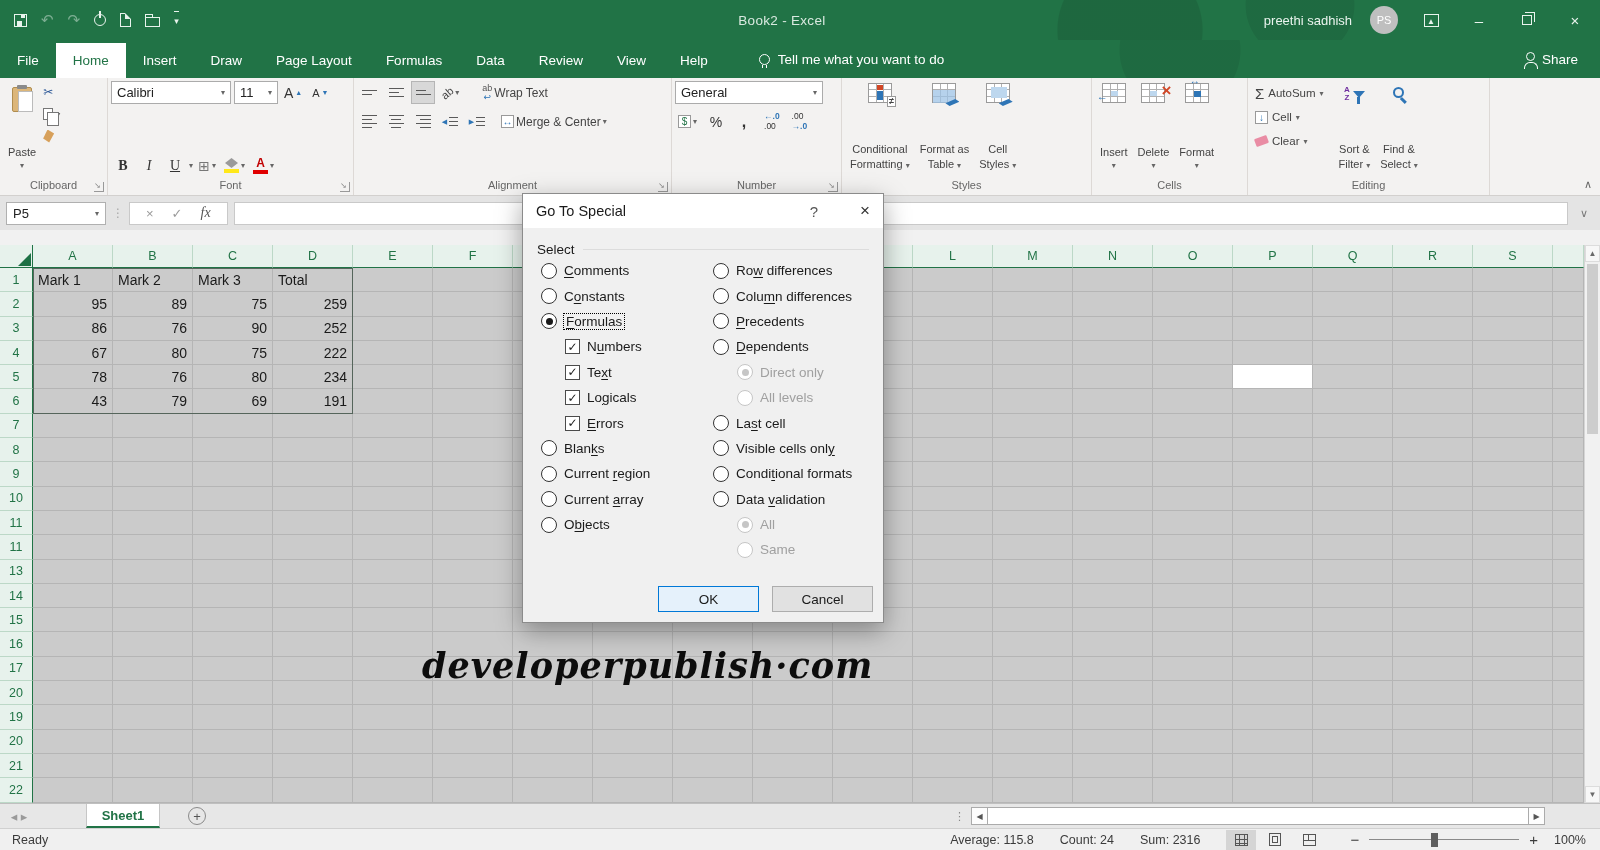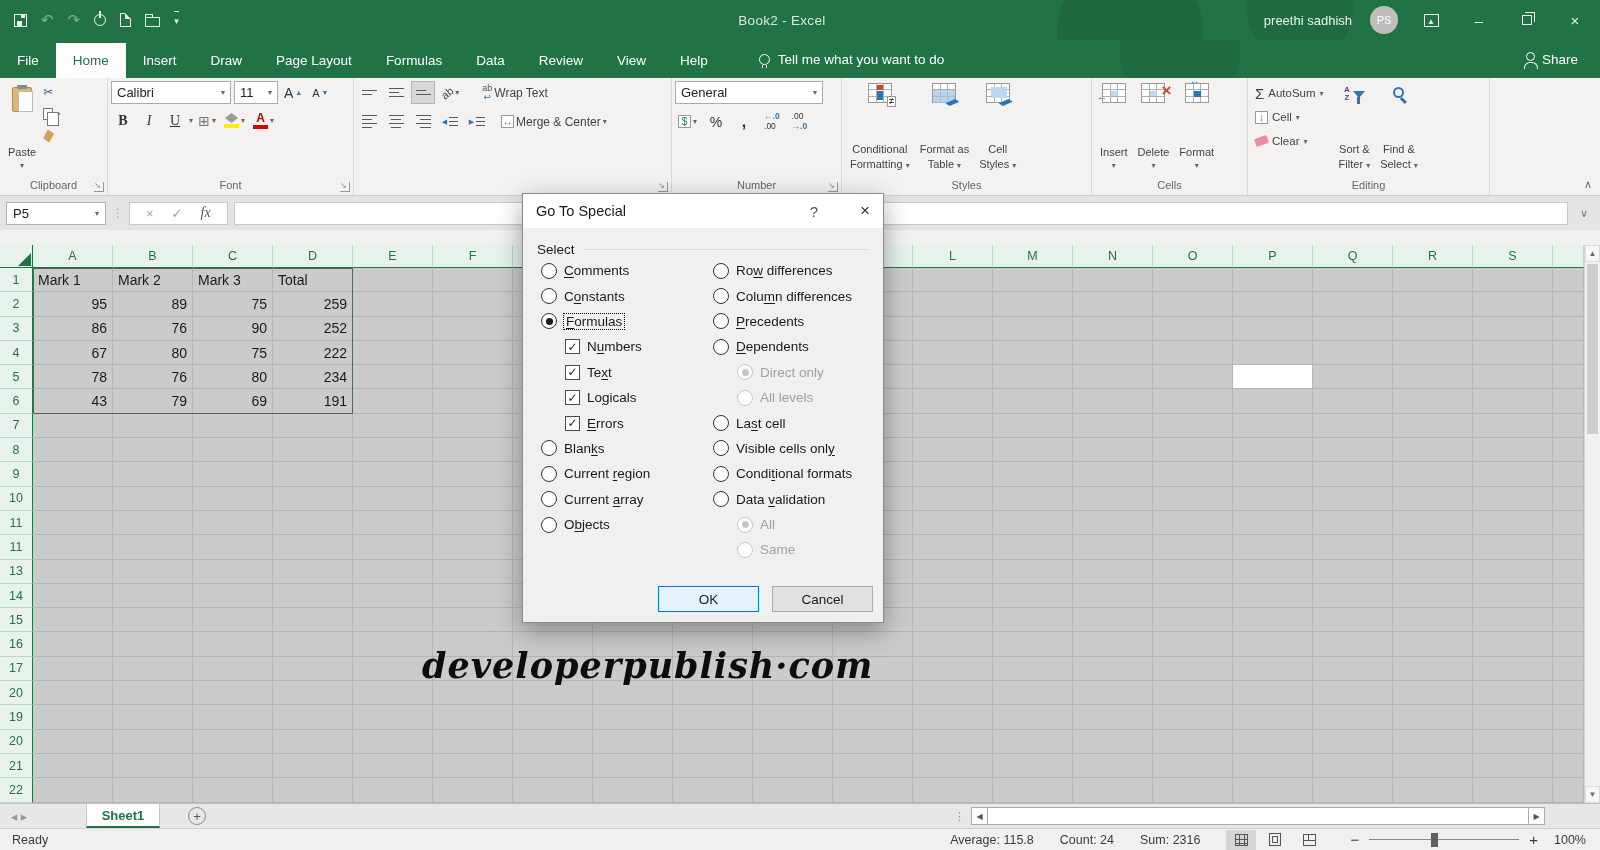--- a/index.html
+++ b/index.html
@@ -264,21 +264,21 @@
         <div class="sm-row">
             <span class="fp-icn"></span>
           </div>
       </div>
     </div>
     <div class="rg-label">Clipboard</div>
     <span class="launcher">↘</span>
   </div>
 
   <div class="rgroup" style="width:246px">
-    <div style="display:flex;flex-direction:column;gap:5px;flex:1;">
+    <div style="display:flex;flex-direction:column;gap:5px;flex:1;justify-content:space-between;">
       <div style="display:flex;gap:3px;">
         <div class="combo" style="width:120px">
             <span>Calibri</span>
             <span class="caret">▾</span>
           </div>
         <div class="combo" style="width:44px">
             <span>11</span>
             <span class="caret">▾</span>
           </div>
         <div class="fbtn">
@@ -394,20 +394,21 @@
               <span></span>
             </span>
           </div>
         <div class="fbtn" style="margin-left:6px;font-size:12px;color:#444;">
           <span class="fill-sq">↔</span>
           <span>Merge &amp; Center</span>
           <span class="caret">▾</span>
         </div>
       </div>
     </div>
+    <div class="rg-label">Alignment</div>
     <span class="launcher">↘</span>
   </div>
 
   <div class="rgroup" style="width:170px">
     <div style="display:flex;flex-direction:column;gap:6px;flex:1;">
       <div class="combo" style="width:148px">
           <span>General</span>
           <span class="caret">▾</span>
         </div>
       <div style="display:flex;align-items:center;gap:4px;">

